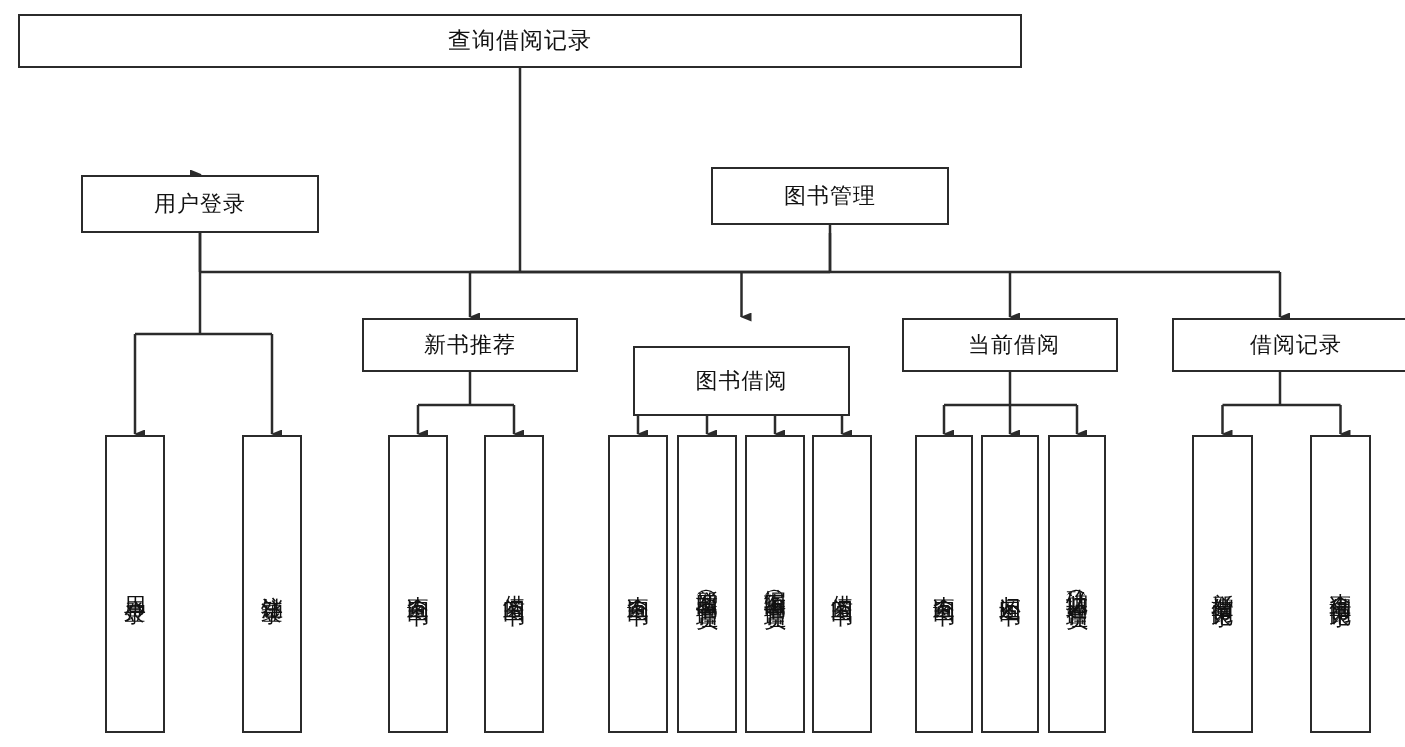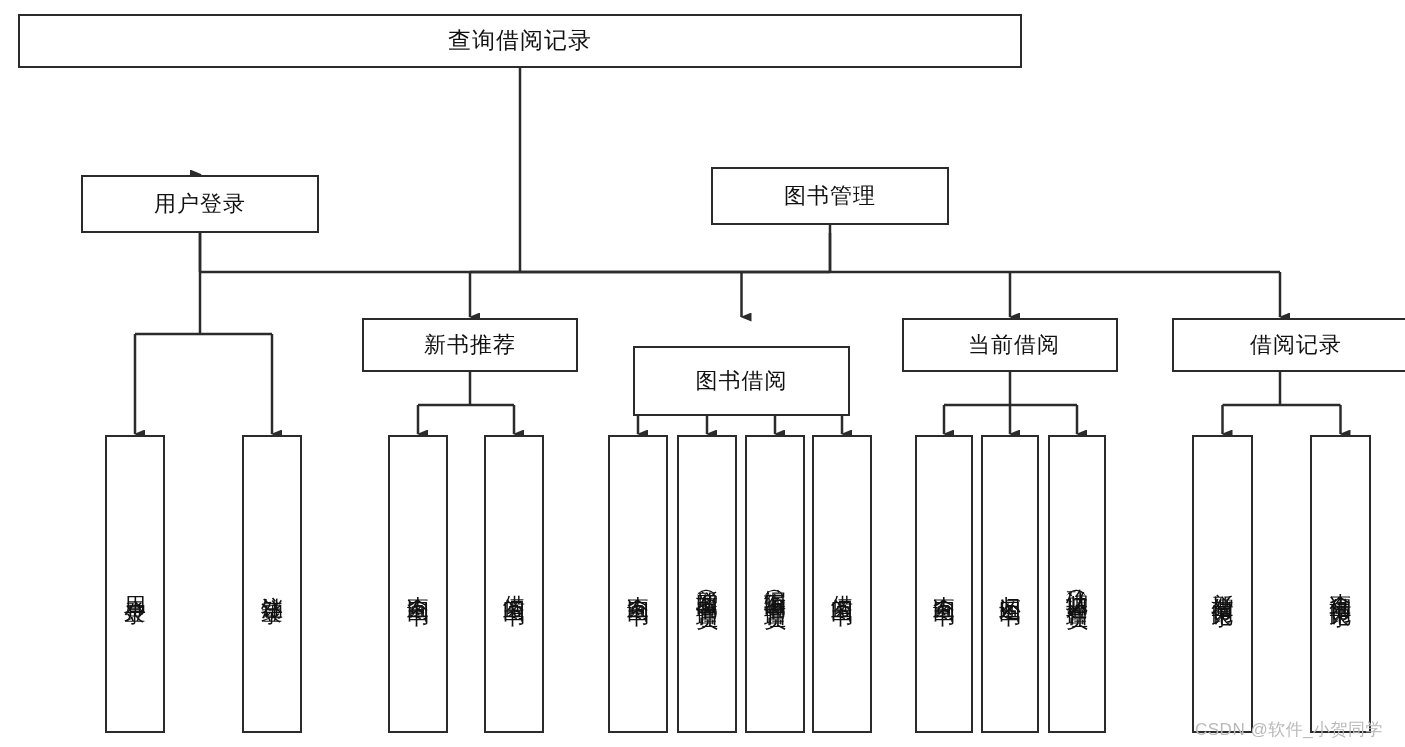--- a/index.html
+++ b/index.html
@@ -164,14 +164,13 @@
       <div class="node vertical" style="left: 1048px; top: 435px; width: 58px; height: 298px;">
         <span class="node-label">确认归还（管理员）</span>
       </div>
       <div class="node vertical" style="left: 1192px; top: 435px; width: 61px; height: 298px;">
         <span class="node-label">新增借阅记录</span>
       </div>
       <div class="node vertical" style="left: 1310px; top: 435px; width: 61px; height: 298px;">
         <span class="node-label">查询借阅记录</span>
       </div>
     </div>
-  <div class="watermark" style="left: 1195px; top: 718px; color: rgb(185, 185, 185);">CSDN @软件_小贺同学</div>
 </div>
 
 </body></html>

